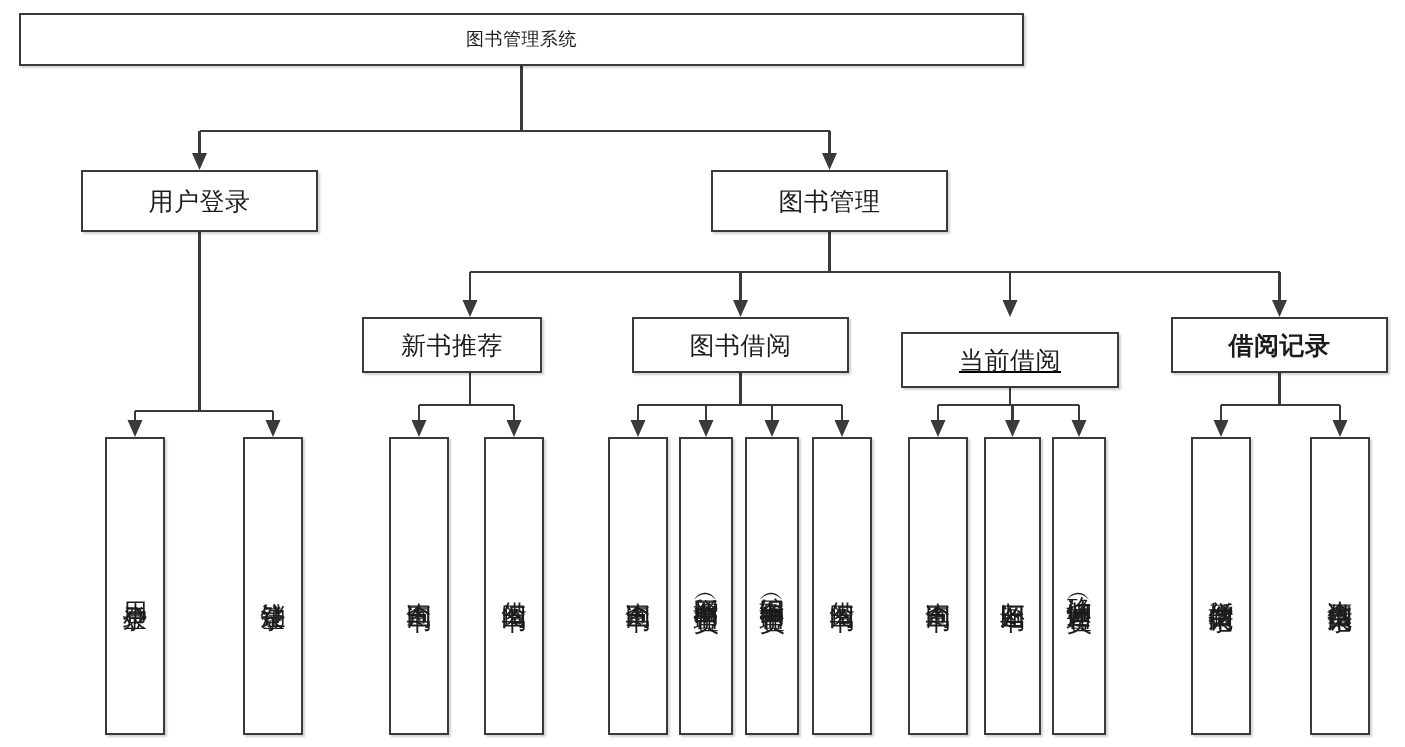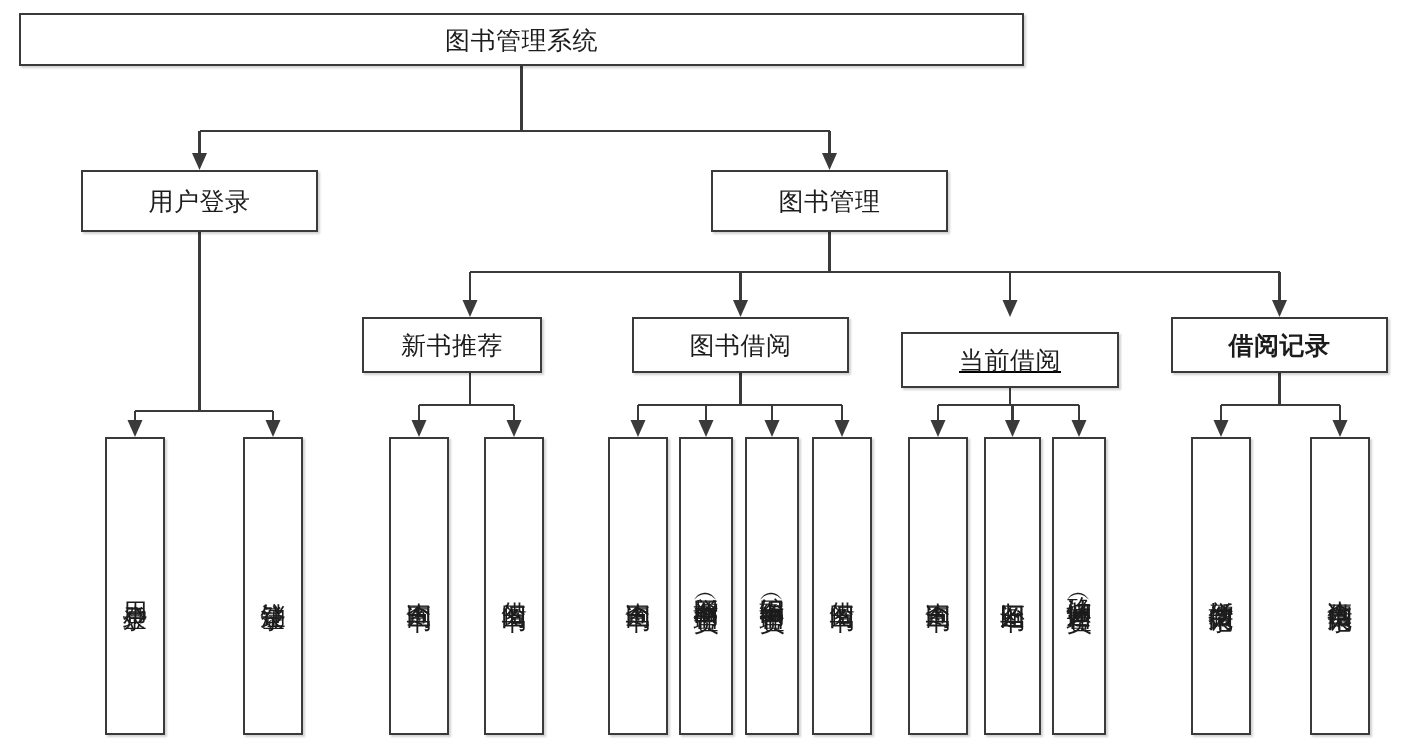--- a/index.html
+++ b/index.html
@@ -30,21 +30,21 @@
   .node .lbl {
     color: #1c1c1c;
     line-height: 1.12;
     white-space: nowrap;
     letter-spacing: 0.5px;
   }
   .node.horiz .lbl {
     font-size: 25px;
   }
   .node.root .lbl {
-    font-size: 25px;
+    font-size: 18px;
   }
   .node.vert {
     align-items: center;
     justify-content: center;
   }
   .node.vert .lbl {
     writing-mode: vertical-rl;
     text-orientation: upright;
     font-size: 25px;
     letter-spacing: 2px;

